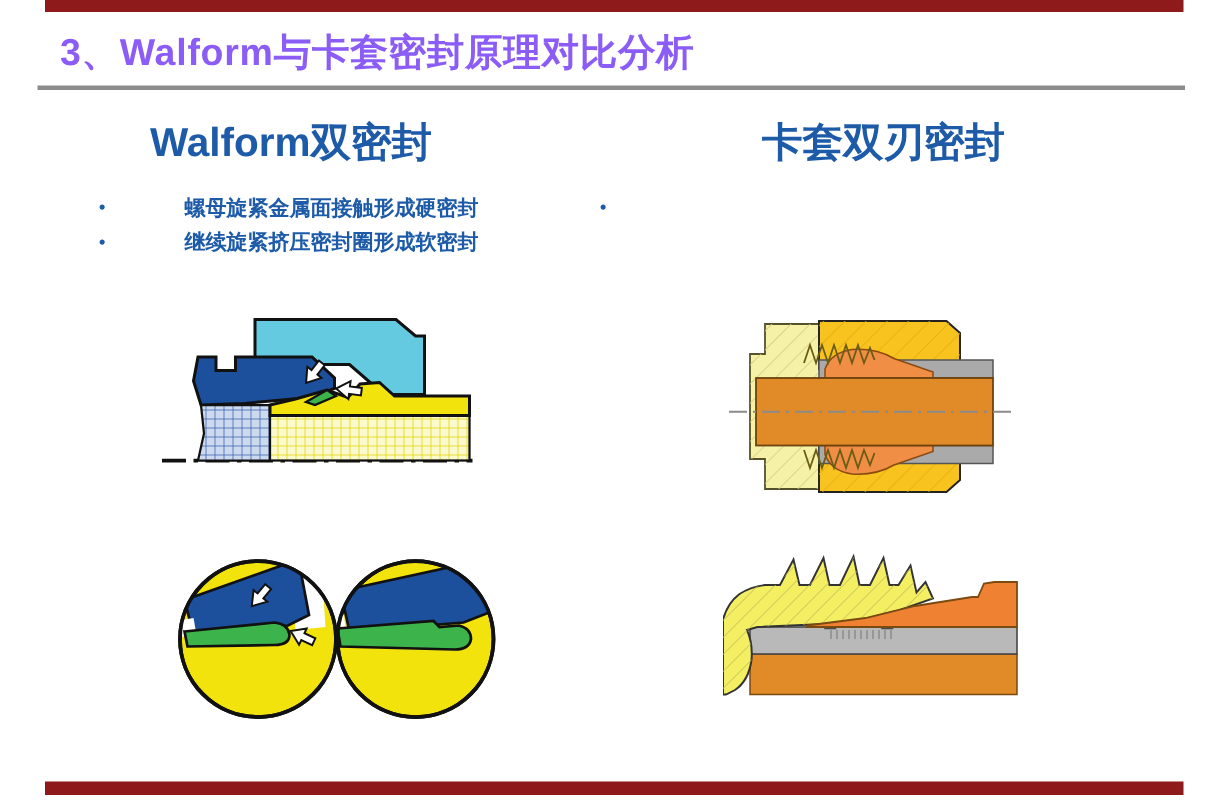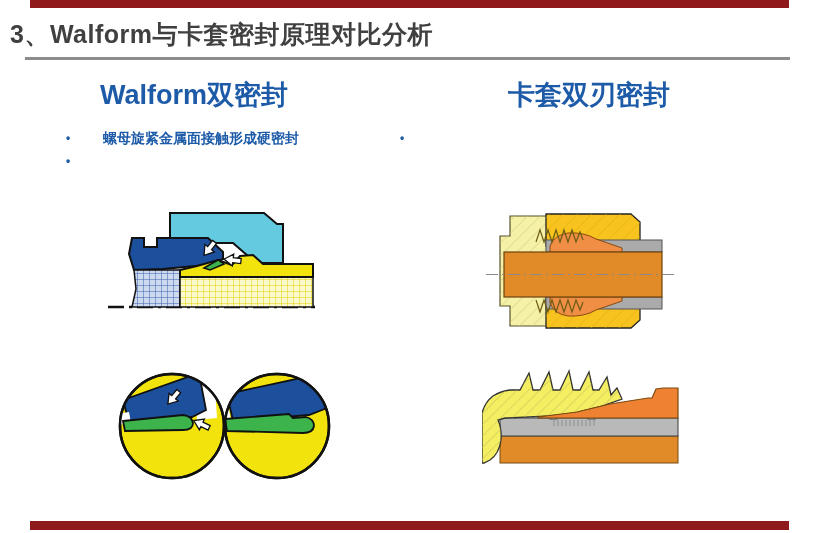--- a/index.html
+++ b/index.html
@@ -5,36 +5,36 @@
   html,body{margin:0;padding:0;}
   body{
     width:815px;height:533px;position:relative;overflow:hidden;
     background:#ffffff;font-family:"Liberation Sans",sans-serif;
   }
   .abs{position:absolute;}
   .accent-bar{left:30px;width:759px;background:#8e1a1c;}
   .accent-bar.top{top:0;height:8px;}
   .accent-bar.bottom{top:521px;height:9px;}
   .slide-title{
-    left:10px;top:18px;width:770px;
-    font-size:25px;font-weight:bold;color:#404040;letter-spacing:.5px;
+    left:40px;top:18px;width:770px;
+    font-size:25px;font-weight:bold;color:#8b5cf6;letter-spacing:.5px;
     white-space:nowrap;
   }
   .title-rule{left:25px;top:57px;width:765px;height:3px;background:#8c8c8c;}
   .col-heading{
     top:77px;font-size:27px;font-weight:bold;color:#1d5ba8;white-space:nowrap;
   }
   .col-heading.left{left:100px;}
   .col-heading.right{left:508px;}
   .bullet-list{top:127px;color:#1d5ba8;font-weight:bold;font-size:14px;}
   .bullet-list.left{left:66px;}
   .bullet-list.right{left:400px;}
   .bullet-row{display:flex;align-items:flex-start;line-height:23px;}
   .bullet-dot{width:37px;font-size:12px;flex:0 0 37px;}
-  .bullet-text{white-space:nowrap;}
+  .bullet-text{white-space:nowrap;margin-left:20px;}
   .bullet-text.wrap{white-space:normal;width:302px;line-height:21px;}
   svg{display:block;}
 </style>
 </head>
 <body>
 
 <div class="abs accent-bar top"></div>
 <div class="abs accent-bar bottom"></div>
 
 <div class="abs slide-title">3、Walform与卡套密封原理对比分析</div>
@@ -43,20 +43,21 @@
 <div class="abs col-heading left">Walform双密封</div>
 <div class="abs col-heading right">卡套双刃密封</div>
 
 <div class="abs bullet-list left">
   <div class="bullet-row">
     <span class="bullet-dot">•</span>
     <span class="bullet-text">螺母旋紧金属面接触形成硬密封</span>
   </div>
   <div class="bullet-row">
     <span class="bullet-dot">•</span>
+    <span class="bullet-text">继续旋紧挤压密封圈形成软密封</span>
   </div>
 </div>
 
 <div class="abs bullet-list right">
   <div class="bullet-row">
     <span class="bullet-dot">•</span>
   </div>
 </div>
 
 <svg class="abs" style="left:107px;top:207px" width="210" height="105" viewBox="0 0 210 105">

